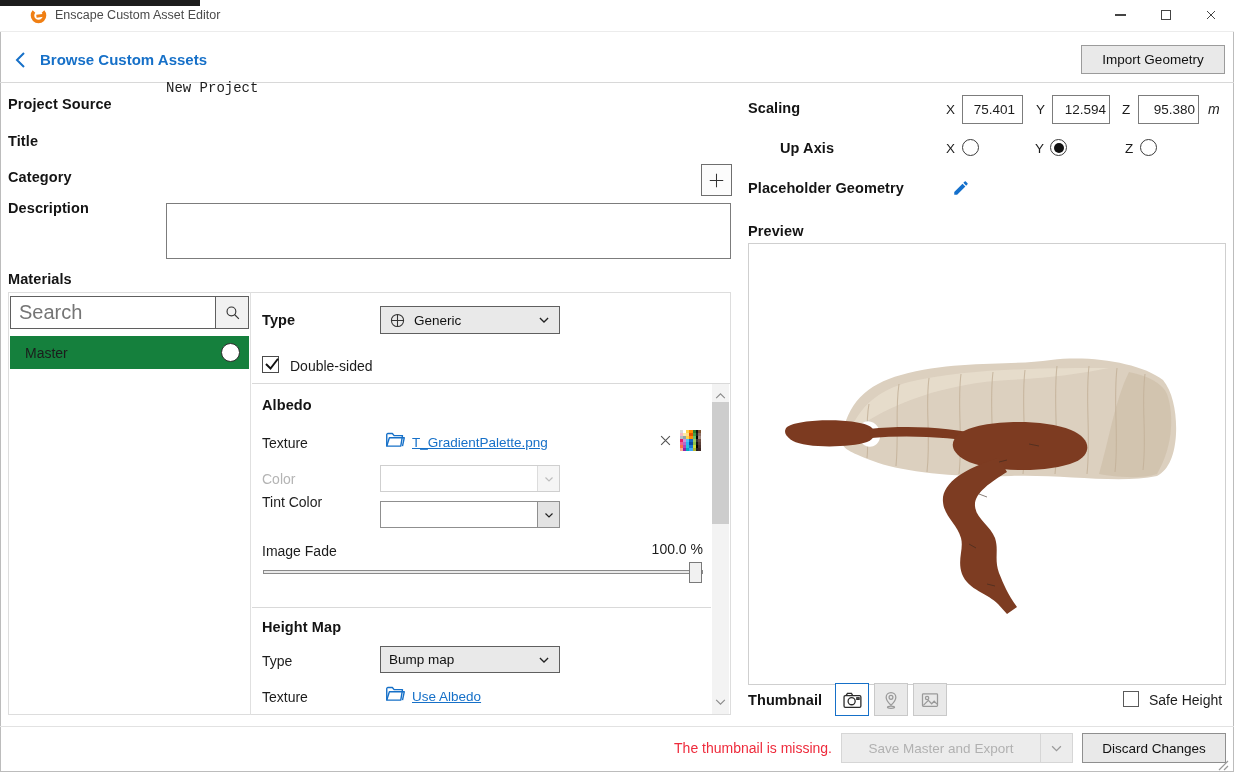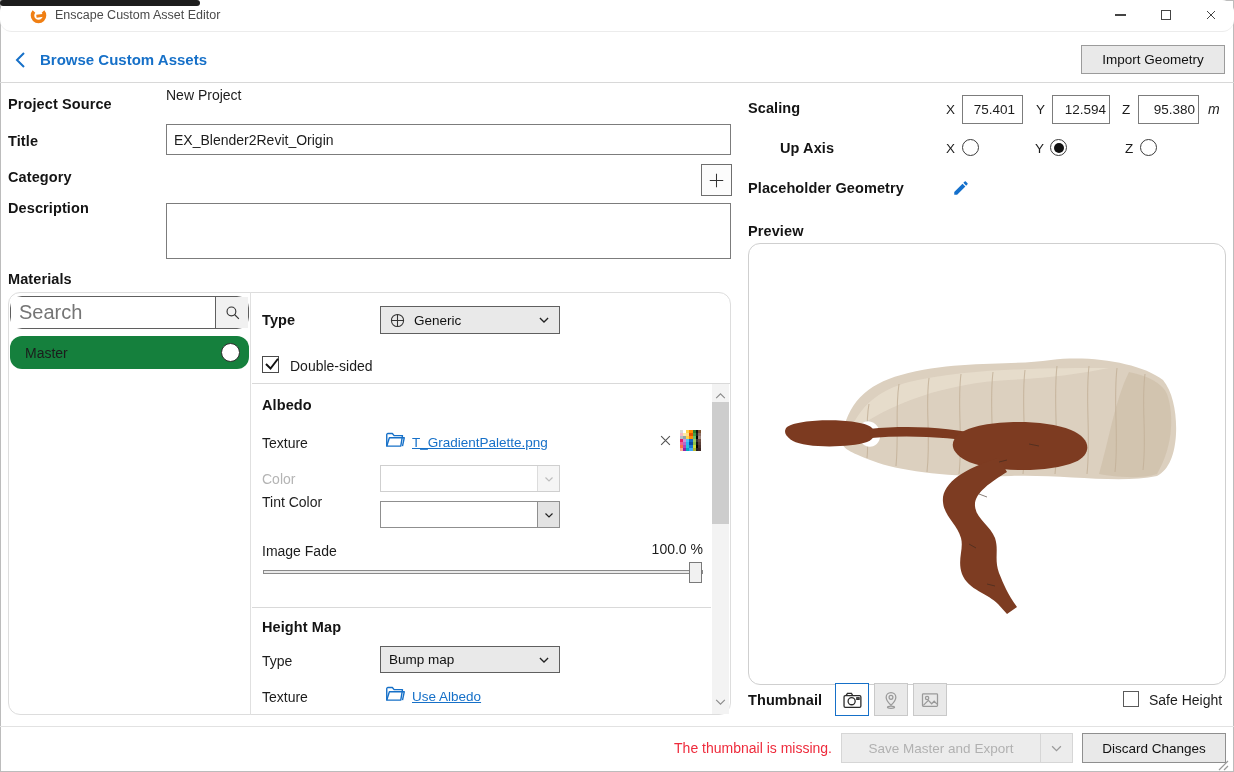--- a/index.html
+++ b/index.html
@@ -1,18 +1,18 @@
 <!DOCTYPE html>
 <html style="--accent: #1670c8;"><head>
 <meta charset="utf-8">
 <style>
   html,body{margin:0;padding:0;background:#888;}
   .win{position:relative;width:1234px;height:772px;background:#fff;overflow:hidden;
        font-family:"Liberation Sans",sans-serif;box-shadow:inset 0 0 0 1px #bcbcbc;color:#1c1c1c;}
-  .abs{position:absolute;border-radius:12px;}
+  .abs{position:absolute;}
   .lb{position:absolute;font-weight:700;font-size:14.5px;color:#141414;letter-spacing:.1px;white-space:nowrap;}
   .tx{position:absolute;font-size:14px;color:#1c1c1c;white-space:nowrap;}
   .inp{position:absolute;border:1px solid #7c7c7c;background:#fff;font-size:14px;padding:0 7px;
        box-sizing:border-box;font-family:inherit;color:#1c1c1c;outline:none;}
   .dd{position:absolute;background:#e9e9e9;border:1px solid #5f5f5f;display:flex;align-items:center;
       gap:8px;padding:0 8px;box-sizing:border-box;font-size:13.5px;color:#111;}
   .dd .grow{flex:1;}
   .btn{position:absolute;background:#e9e9e9;border:1px solid #9b9b9b;font-size:13.5px;color:#111;
        display:flex;align-items:center;justify-content:center;box-sizing:border-box;font-family:inherit;cursor:default;}
   .btn.disabled{color:#b1b1b1;border-color:#d6d6d6;background:#ececec;}
@@ -67,24 +67,23 @@
   <span class="abs" style="left:13px;top:51px;width:16px;height:18px;">
     <svg width="16" height="18" viewBox="0 0 16 18">
         <path d="M11 2 L4 9 L11 16" stroke="#1670c8" stroke-width="2" fill="none"></path>
       </svg>
   </span>
   <span class="tx" style="left:40px;top:51px;font-size:15px;font-weight:600;color:#1670c8;">Browse Custom Assets</span>
   <button class="btn" style="left:1081px;top:45px;width:144px;height:29px;">Import Geometry</button>
   <div class="divh" style="left:0;top:82px;width:1234px;background:#d8d8d8;"></div>
 
   <span class="lb" style="left:8px;top:96px;">Project Source</span>
-  <span class="tx" style="left:166px;top:87px;">New Project</span>
+  <span class="tx" style="left:166px;top:80px;font-family:Liberation Mono, monospace;">New Project</span>
 
   <span class="lb" style="left:8px;top:133px;">Title</span>
-  <input class="inp" style="left: 166px; top: 124px; width: 565px; height: 31px;" value="EX_Blender2Revit_Origin">
 
   <span class="lb" style="left:8px;top:169px;">Category</span>
   <button class="btn" style="left:701px;top:164px;width:31px;height:32px;background:#fcfcfc;border-color:#6f6f6f;">
     <span style="display:flex;">
       <svg width="19" height="19" viewBox="0 0 24 24">
           <path d="M12 3.5 V20.5 M3.5 12 H20.5" stroke="#333" stroke-width="1.3" fill="none"></path>
         </svg>
     </span>
   </button>
 

